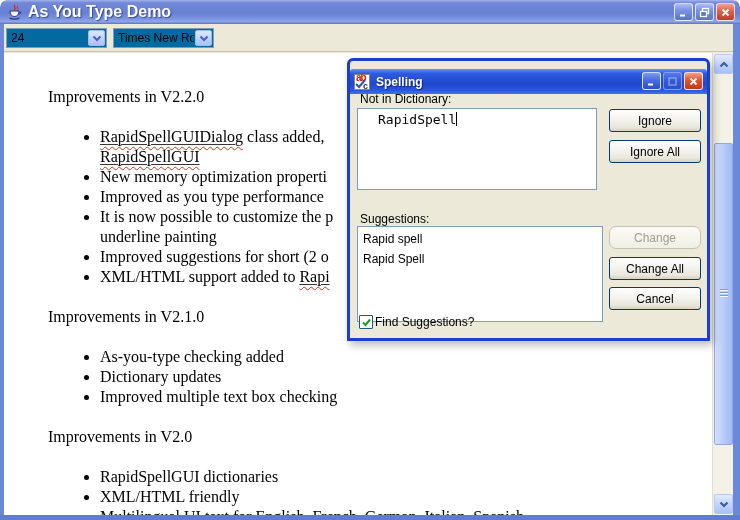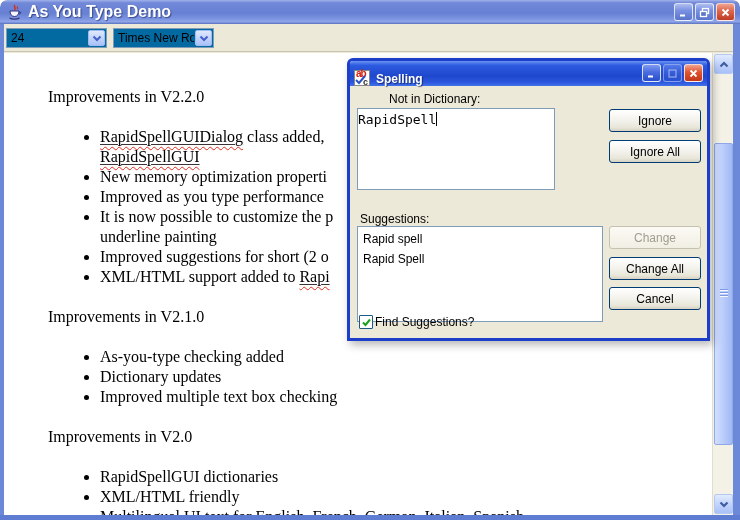--- a/index.html
+++ b/index.html
@@ -81,61 +81,62 @@
   .b-left{left:0;top:24px;width:4px;height:496px;}
   .b-right{left:733px;top:24px;width:7px;height:496px;}
   .b-bottom{left:0;top:515px;width:740px;height:5px;background:#5e7cd2;}
   
   .dialog{
     position:absolute;left:347px;top:58px;width:363px;height:283px;
     border:3px solid #1c3ec8;border-radius:6px 6px 0 0;background:#ece9d8;
     box-shadow:3px 4px 8px rgba(0,0,0,.28);
   }
   .dlg-titlebar{
-    position:absolute;left:0;top:0;width:357px;height:25px;border-radius:3px 3px 0 0;
+    position:absolute;left:0;top:8px;width:357px;height:25px;border-radius:3px 3px 0 0;
     background:linear-gradient(180deg,#6a92f2 0%,#2c5ae0 18%,#1f48cc 60%,#2b57dd 85%,#4272e8 100%);
-    display:flex;align-items:flex-end;
+    display:flex;align-items:center;
   }
   .dlg-titlebar .dicon{width:16px;height:16px;margin:0 6px 0 4px;flex:0 0 auto;position:relative;background:#fff;border:1px solid #888;}
   .dicon .ab{position:absolute;left:1px;top:-3px;font-size:10px;font-weight:bold;color:#d42010;letter-spacing:-1px;}
   .dicon .c{position:absolute;right:1px;bottom:-2px;font-size:9px;font-weight:bold;color:#333;}
   .dicon svg{position:absolute;left:0;bottom:0;}
   .dlg-titlebar .ttl{color:#fff;font-size:12px;font-weight:bold;text-shadow:1px 1px 1px rgba(0,10,60,.6);}
   .dlg-btns{position:absolute;right:4px;top:3px;display:flex;gap:2px;}
   .dlg-btn{
     width:19px;height:18px;border-radius:3px;border:1px solid rgba(255,255,255,.8);
     background:linear-gradient(180deg,#7e9af0 0%,#4a6ce0 45%,#2c50cc 95%);
     display:flex;align-items:center;justify-content:center;padding:0;
   }
   .dlg-btn.close{background:linear-gradient(180deg,#f2a28e 0%,#e0542e 45%,#c43a1c 95%);}
   .dlg-btn.dim{opacity:.5;}
   .dlg-body{position:absolute;left:0;top:25px;width:357px;height:252px;font-size:12px;}
   .dlg-label{position:absolute;left:10px;color:#000;}
-  .lbl-nid{top:6px;margin-left:29px;} .lbl-sug{top:126px;}
+  .lbl-nid{top:6px;} .lbl-sug{top:126px;}
   .nid-box{
-    position:absolute;left:7px;top:22px;width:198px;height:82px;background:#fff;
-    border:1px solid #7f9db9;padding:3px 0;cursor:text;
+    position:absolute;left:7px;top:22px;width:240px;height:82px;background:#fff;
+    border:1px solid #7f9db9;padding:3px 20px;cursor:text;
     font-family:"DejaVu Sans Mono","Liberation Mono",monospace;font-size:13px;
   }
   .caret{display:inline-block;width:1px;height:14px;background:#000;vertical-align:-2px;}
   .sug-box{
     position:absolute;left:7px;top:140px;width:246px;height:96px;background:#fff;
     border:1px solid #7f9db9;padding:2px 0;overflow:hidden;
   }
   .sug-item{padding:2px 5px;line-height:16px;cursor:default;}
   .xp-btn{
     position:absolute;left:259px;width:92px;height:23px;
     border:1px solid #003c74;border-radius:3px;
     background:linear-gradient(180deg,#ffffff 0%,#f4f3ee 45%,#e9e7da 82%,#d6d2c2 100%);
     font-family:"Liberation Sans",sans-serif;font-size:12px;color:#000;
     display:flex;align-items:center;justify-content:center;padding:0;
   }
   .xp-btn.disabled{
     border-color:#c6c2b1;color:#a09d91;
     background:linear-gradient(180deg,#fbfaf5 0%,#f1efe3 100%);
+    border-radius:7px;
   }
   .btn-ignore{top:23px;} .btn-ignoreall{top:54px;}
   .btn-change{top:140px;} .btn-changeall{top:171px;} .btn-cancel{top:201px;}
   .chk-row{position:absolute;left:9px;top:229px;display:flex;align-items:center;gap:2px;}
   .chk{
     width:14px;height:14px;background:#fff;border:1px solid #1d5987;border-radius:1px;
     display:flex;align-items:center;justify-content:center;padding:0;
   }
 </style>
 </head>

